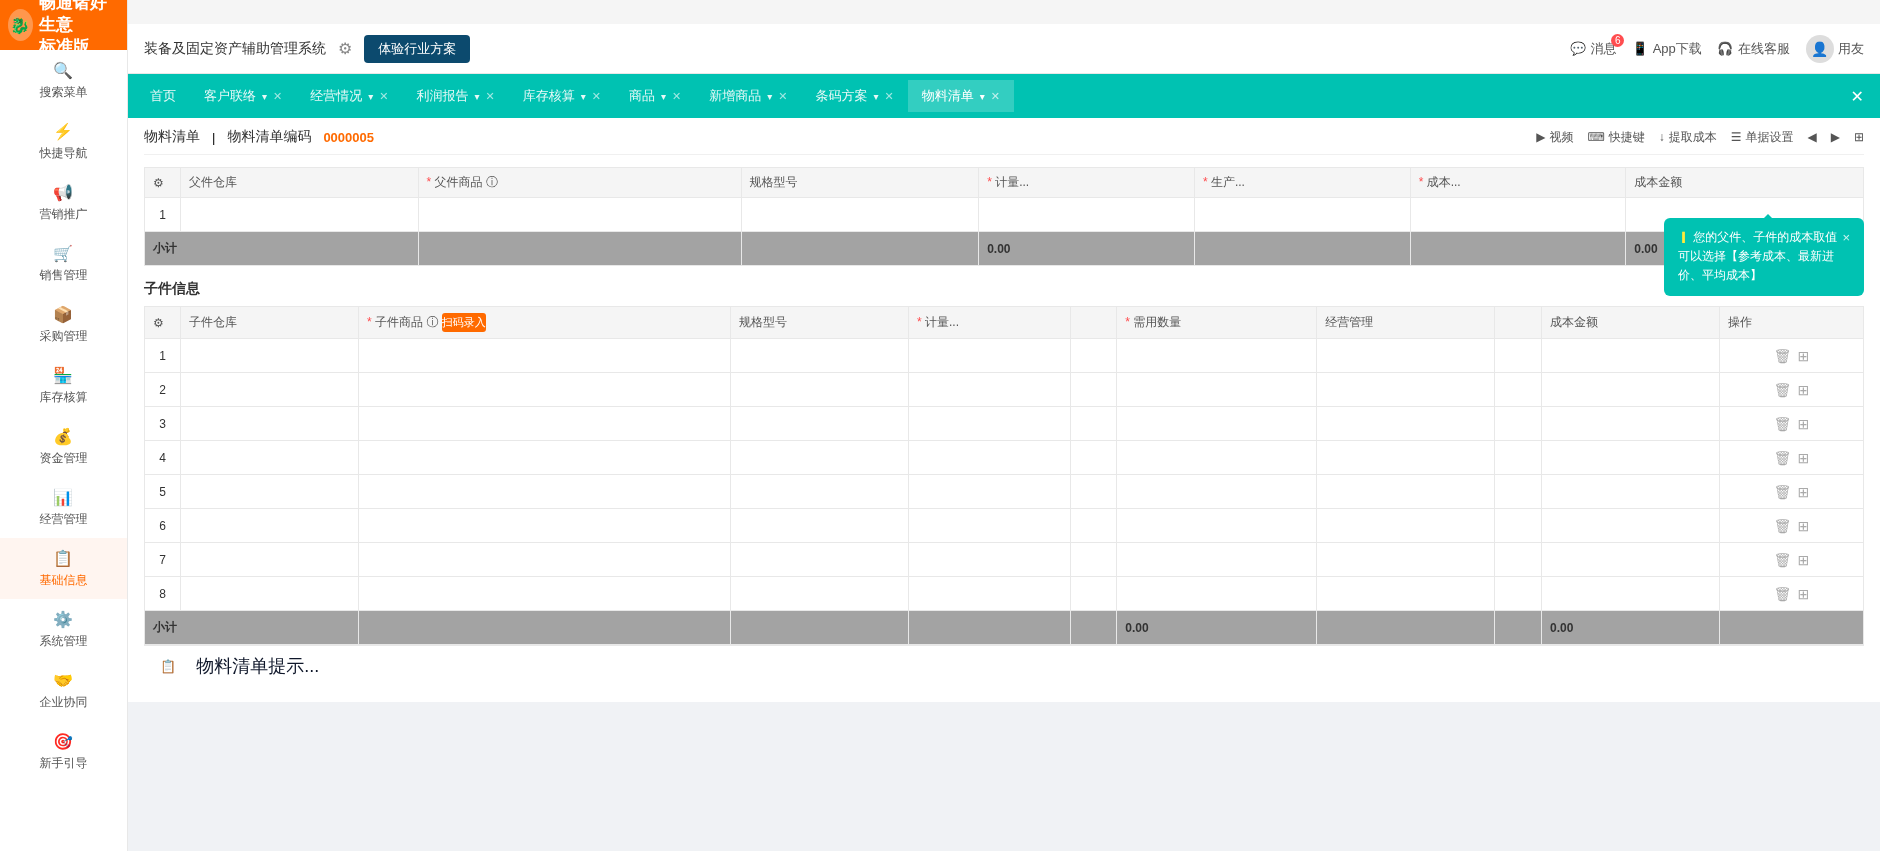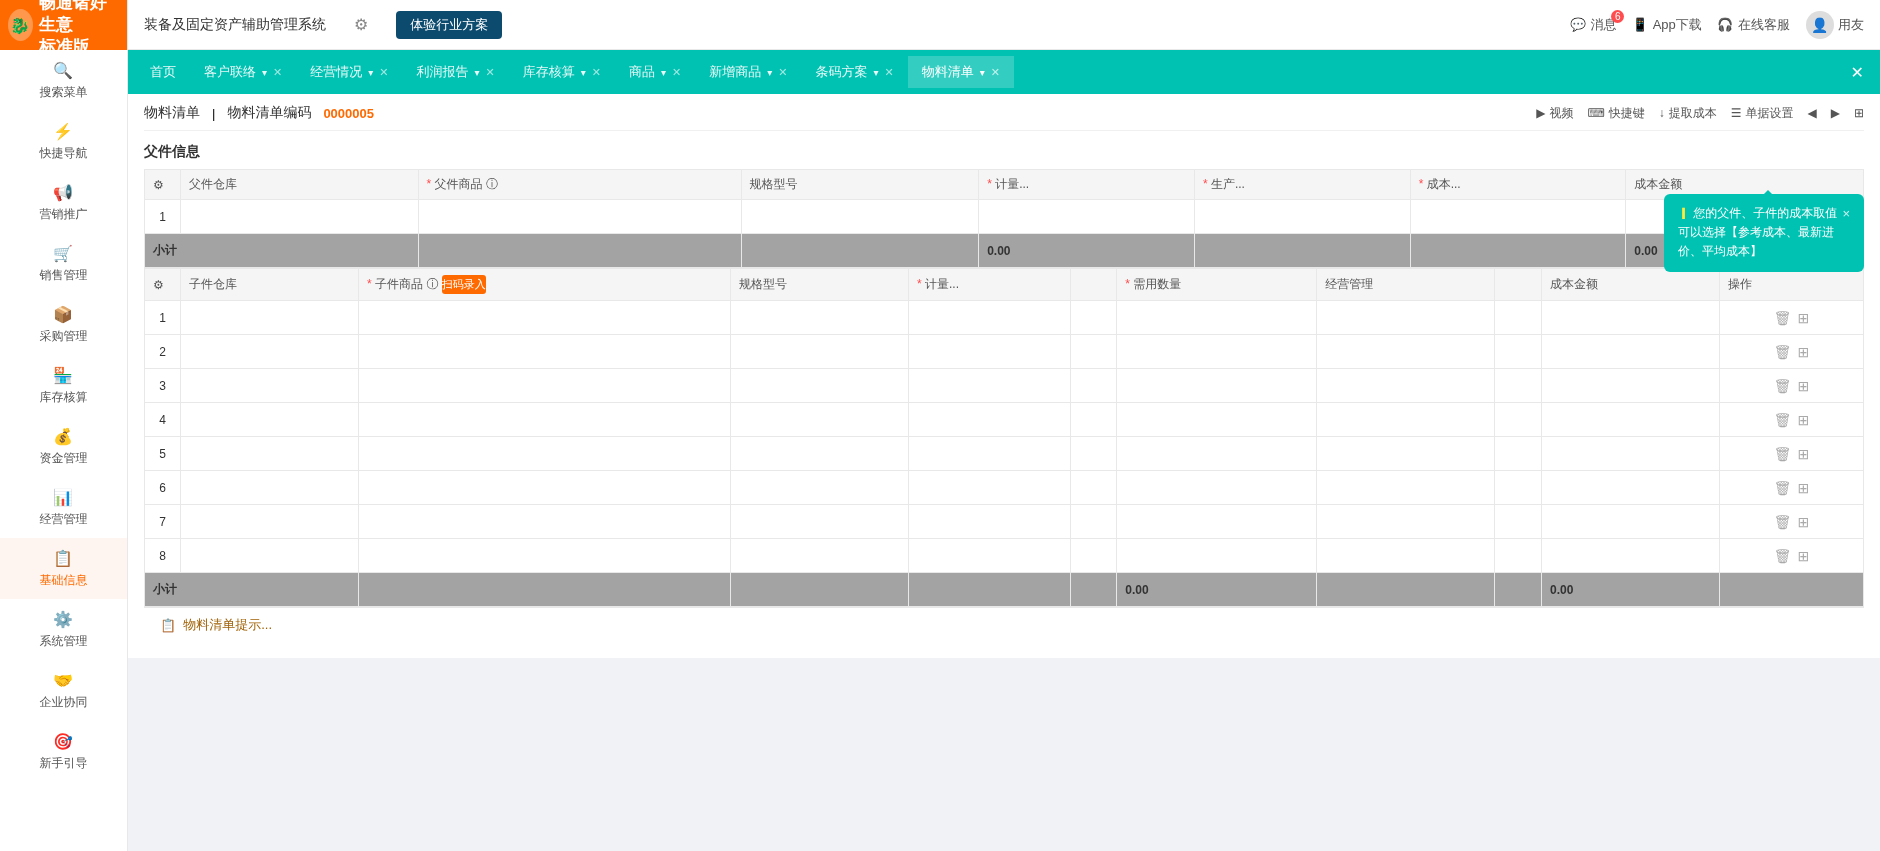--- a/index.html
+++ b/index.html
@@ -67,21 +67,22 @@
     }
 
     
     .top-header {
       background: #fff;
       height: 50px;
       display: flex;
       align-items: center;
       padding: 0 16px;
       border-bottom: 1px solid #e8e8e8;
-      gap: 28px;
+      gap: 12px;
+      margin-top: 24px;
     }
     .top-header .sys-title {
       color: #333;
       font-size: 14px;
     }
     .top-header .trial-btn {
       background: #0c4a6e;
       color: #fff;
       border: none;
       border-radius: 4px;
@@ -489,21 +490,20 @@
           <span>⊞</span>
         </div>
       </div>
 
       <div class="tooltip-box">
         <span class="tooltip-close">×</span>
         <span class="tooltip-highlight">▎</span>
         <span>您的父件、子件的成本取值可以选择【参考成本、最新进价、平均成本】</span>
       </div>
 
-      <div class="section-title">父件信息</div>
 
       <table class="data-table">
         <thead>
           <tr>
             <th class="th-settings">⚙</th>
             <th>父件仓库</th>
             <th><span class="th-required">*</span> 父件商品 ⓘ</th>
             <th>规格型号</th>
             <th><span class="th-required">*</span> 计量...</th>
             <th><span class="th-required">*</span> 生产...</th>
@@ -527,20 +527,21 @@
             <td></td>
             <td></td>
             <td style="font-weight:bold;">0.00</td>
             <td></td>
             <td></td>
             <td style="font-weight:bold;">0.00</td>
           </tr>
         </tbody>
       </table>
 
+      <div class="section-title" style="margin-top:14px;">子件信息</div>
 
       <table class="data-table">
         <thead>
           <tr>
             <th class="th-settings">⚙</th>
             <th>子件仓库</th>
             <th><span class="th-required">*</span> 子件商品 ⓘ <button class="scan-btn">扫码录入</button></th>
             <th>规格型号</th>
             <th><span class="th-required">*</span> 计量...</th>
             <th></th>
@@ -706,18 +707,18 @@
   <td></td>
   <td></td>
   <td style="font-weight:bold;">0.00</td>
   <td></td>
 </tr>
           </tbody>
       </table>
 
       <div class="bottom-bar">
         <span>📋</span>
-        <span style="color:#a16207;margin-left:7px;font-size:13px;">物料清单提示...</span>
+        <span style="color:#0f172a;margin-left:20px;font-size:18px;">物料清单提示...</span>
       </div>
 
     </div>
   </div>
 </div>
 
 </body></html>

